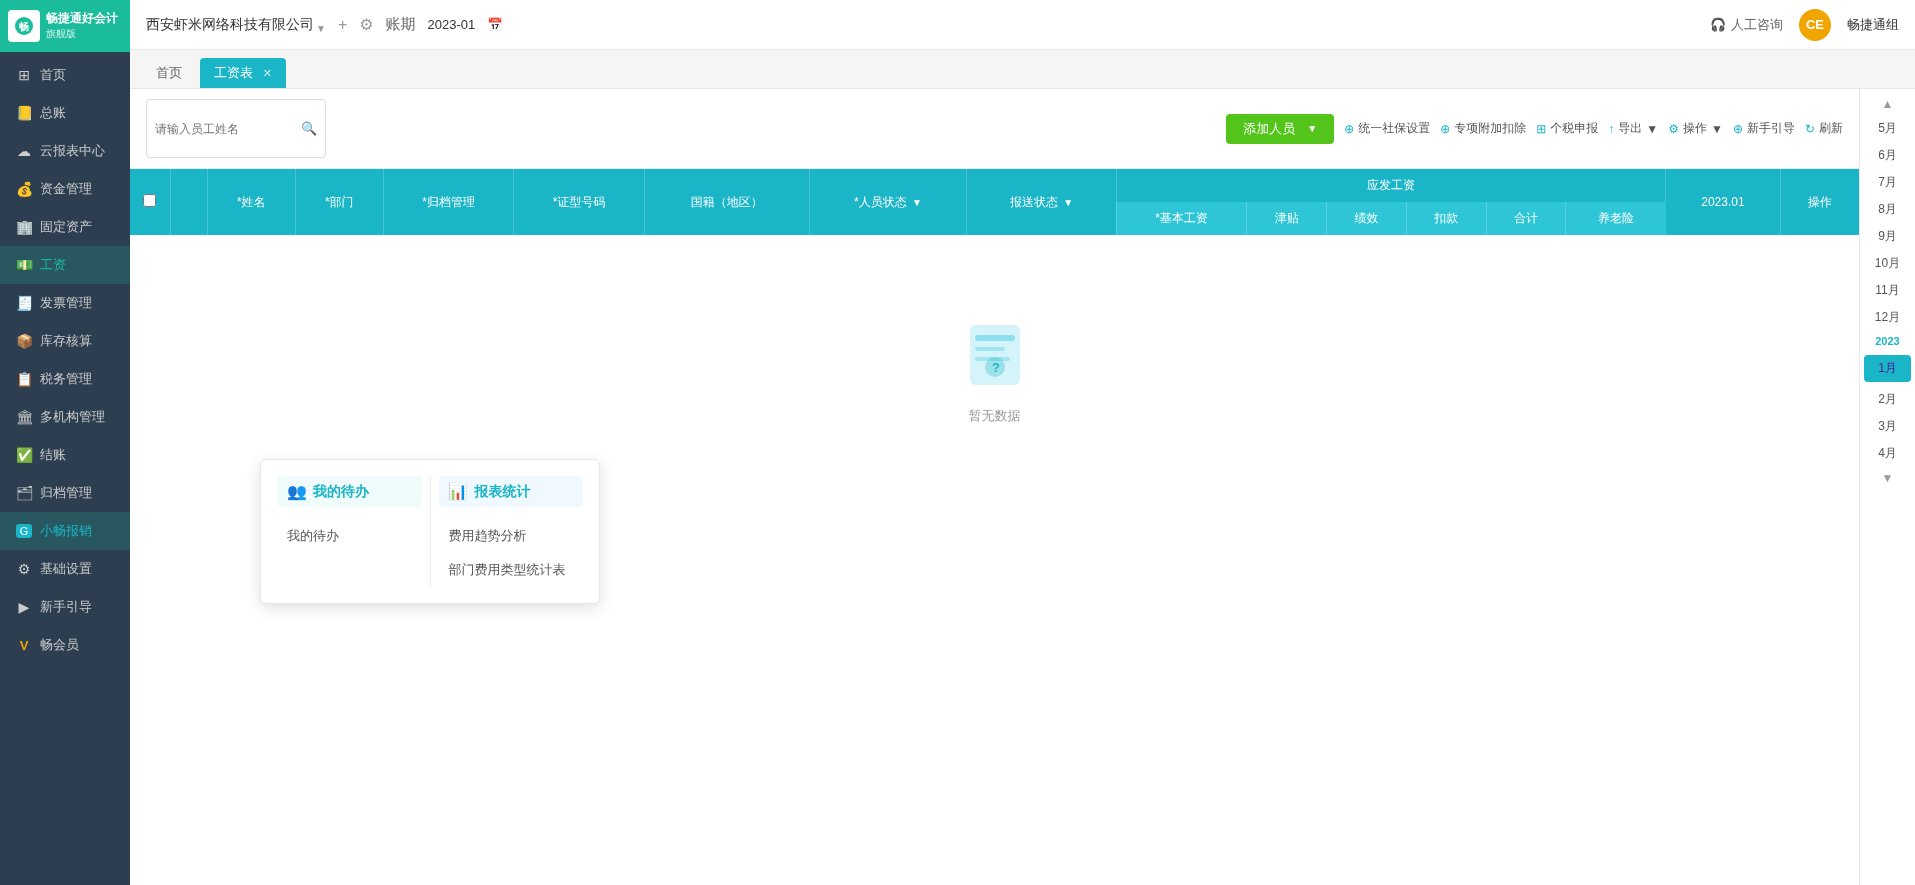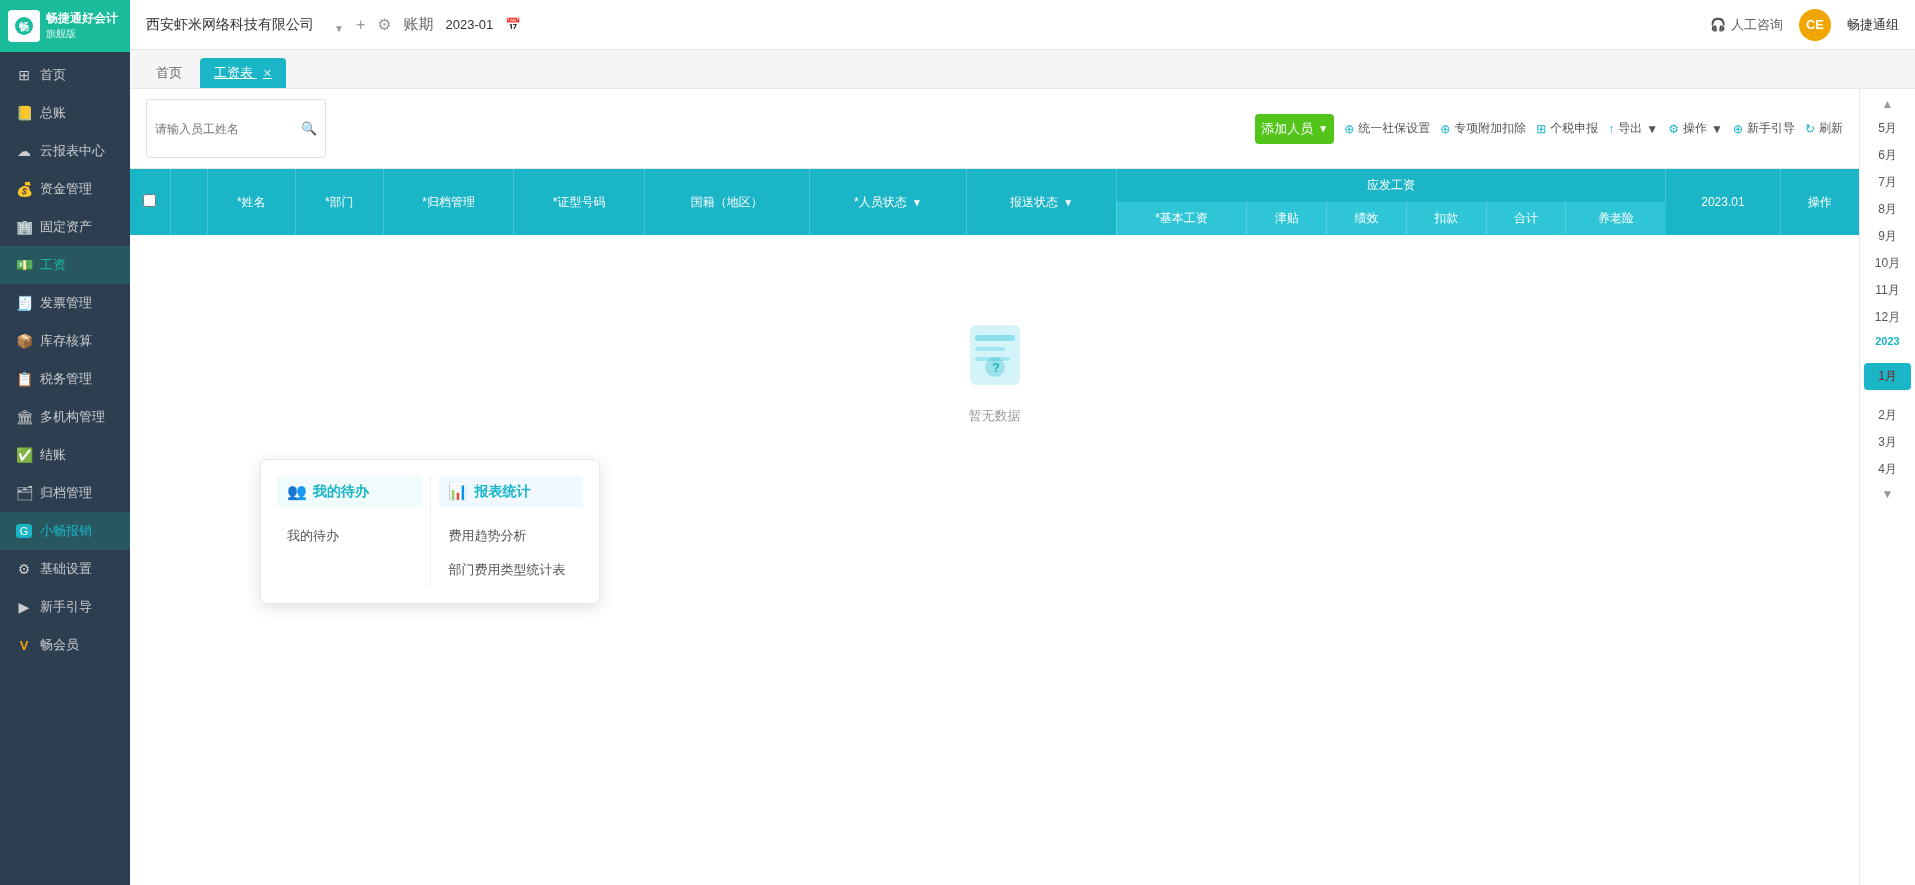--- a/index.html
+++ b/index.html
@@ -66,21 +66,21 @@
       padding: 0 16px;
       display: flex;
       align-items: center;
       height: 50px;
       gap: 12px;
       flex-shrink: 0;
     }
     .company-selector {
       display: flex;
       align-items: flex-end;
-      gap: 20px;
+      gap: 2px;
       font-size: 14px;
       color: #333;
       cursor: pointer;
     }
     .company-name { font-weight: 500; }
     .chevron-down { color: #999; font-size: 10px; }
     .add-btn { color: #999; font-size: 16px; cursor: pointer; }
     .settings-btn { color: #999; font-size: 16px; cursor: pointer; }
     .period-label { color: #666; font-size: 15px; }
     .period-value { color: #333; font-weight: 500; cursor: pointer; }
@@ -104,21 +104,21 @@
       border-bottom: 1px solid #e8e8e8;
     }
     .tab {
       padding: 6px 14px;
       border-radius: 4px 4px 0 0;
       cursor: pointer;
       font-size: 13px;
       color: #666;
       background: #e8e8e8;
     }
-    .tab.active { background: #1ab5c6; color: white; text-decoration: underline; }
+    .tab.active { background: #1ab5c6; color: white; }
     .tab-close { margin-left: 6px; color: rgba(255,255,255,0.8); font-size: 11px; cursor: pointer; }
     .tab-home { background: transparent; color: #666; }
 
     
     .content-area {
       flex: 1;
       display: flex;
       overflow: hidden;
       position: relative;
     }
@@ -153,26 +153,26 @@
     .search-box input {
       border: none; outline: none; font-size: 12px; color: #999; width: 140px; background: transparent;
     }
     .search-icon { color: #999; font-size: 13px; cursor: pointer; }
     .toolbar-right { margin-left: auto; display: flex; align-items: center; gap: 10px; }
     .btn-add-person {
       background: #52c41a;
       color: white;
       border: none;
       border-radius: 4px;
-      padding: 6px 6px;
+      padding: 6px 17px;
       font-size: 13px;
       cursor: pointer;
       display: flex;
       align-items: center;
-      gap: 5px;
+      gap: 12px;
     }
     .btn-add-person .dropdown-arrow { font-size: 10px; }
     .toolbar-action {
       display: flex;
       align-items: center;
       gap: 4px;
       color: #555;
       font-size: 12px;
       cursor: pointer;
       white-space: nowrap;
@@ -242,23 +242,23 @@
       width: 100%;
       text-align: center;
       padding: 5px 4px;
       font-size: 12px;
       color: #555;
       cursor: pointer;
       white-space: nowrap;
     }
     .month-item.active {
       background: #1ab5c6;
-      color: #7f1d1d;
+      color: #4c1d95;
       border-radius: 4px;
-      margin: 12px 4px;
+      margin: 4px 4px;
       width: calc(100% - 8px);
     }
     .month-year { font-size: 11px; color: #1ab5c6; font-weight: bold; padding: 4px 2px; }
 
     
     .popup-overlay {
       position: absolute;
       left: 130px;
       top: 0;
       width: calc(100% - 130px);

